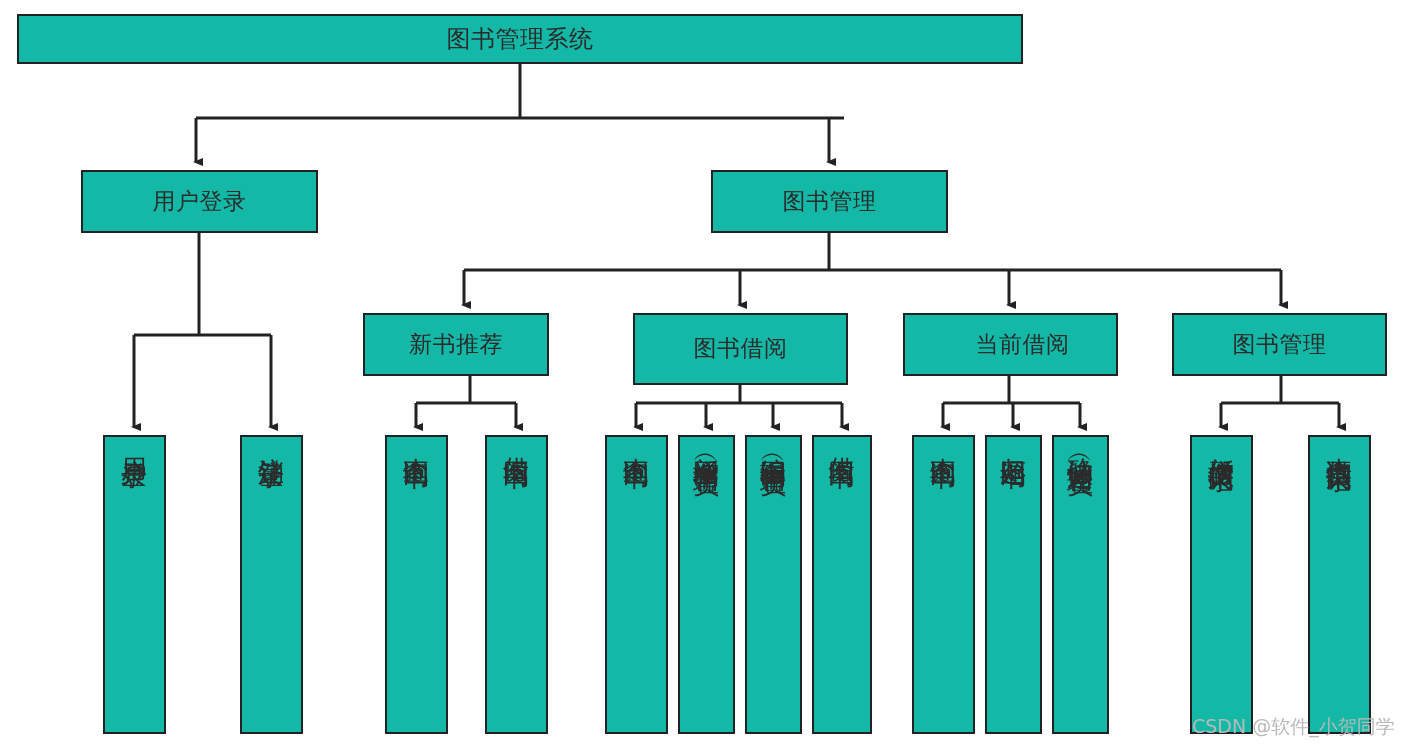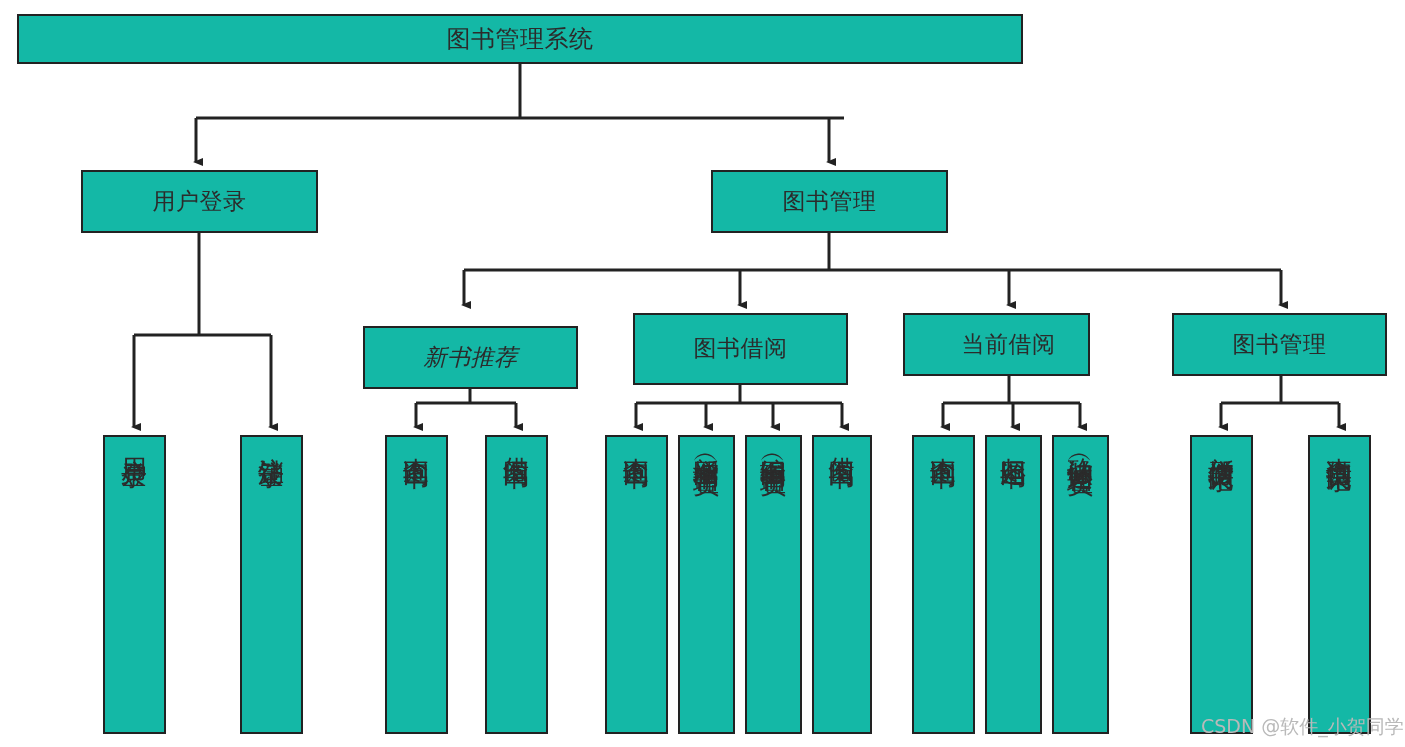--- a/index.html
+++ b/index.html
@@ -128,27 +128,27 @@
     <span class="node-label">图书管理系统</span>
   </div>
 
   <div class="node horiz" style="left:81px; top:170px; width:237px; height:63px;">
     <span class="node-label">用户登录</span>
   </div>
   <div class="node horiz" style="left:711px; top:170px; width:237px; height:63px;">
     <span class="node-label">图书管理</span>
   </div>
 
-  <div class="node horiz" style="left:363px; top:326px; width:215px; height:63px;font-style:italic;">
+  <div class="node horiz" style="left:363px; top:313px; width:186px; height:63px;">
     <span class="node-label">新书推荐</span>
   </div>
   <div class="node horiz" style="left:633px; top:313px; width:215px; height:72px;">
     <span class="node-label">图书借阅</span>
   </div>
-  <div class="node horiz" style="left:903px; top:313px; width:187px; height:63px;padding-left:24px;">
+  <div class="node horiz" style="left:903px; top:313px; width:215px; height:63px;padding-left:24px;">
     <span class="node-label">当前借阅</span>
   </div>
   <div class="node horiz" style="left:1172px; top:313px; width:215px; height:63px;">
     <span class="node-label">图书管理</span>
   </div>
 
   <div class="node vert" style="left:103px; top:435px; width:63px; height:299px;">
     <span class="node-label">用户登录</span>
   </div>
   <div class="node vert" style="left:240px; top:435px; width:63px; height:299px;">
@@ -181,15 +181,15 @@
   <div class="node vert" style="left:1052px; top:435px; width:57px; height:299px;">
     <span class="node-label">确认归还（管理员）</span>
   </div>
   <div class="node vert" style="left:1190px; top:435px; width:63px; height:299px;">
     <span class="node-label">新增借阅记录</span>
   </div>
   <div class="node vert" style="left:1308px; top:435px; width:63px; height:299px;">
     <span class="node-label">查询借阅记录</span>
   </div>
 
-  <div class="watermark" style="left:1192px; top:714px;margin-left:9px;">CSDN @软件_小贺同学</div>
+  <div class="watermark" style="left:1192px; top:714px;">CSDN @软件_小贺同学</div>
 
 </div>
 
 </body></html>

